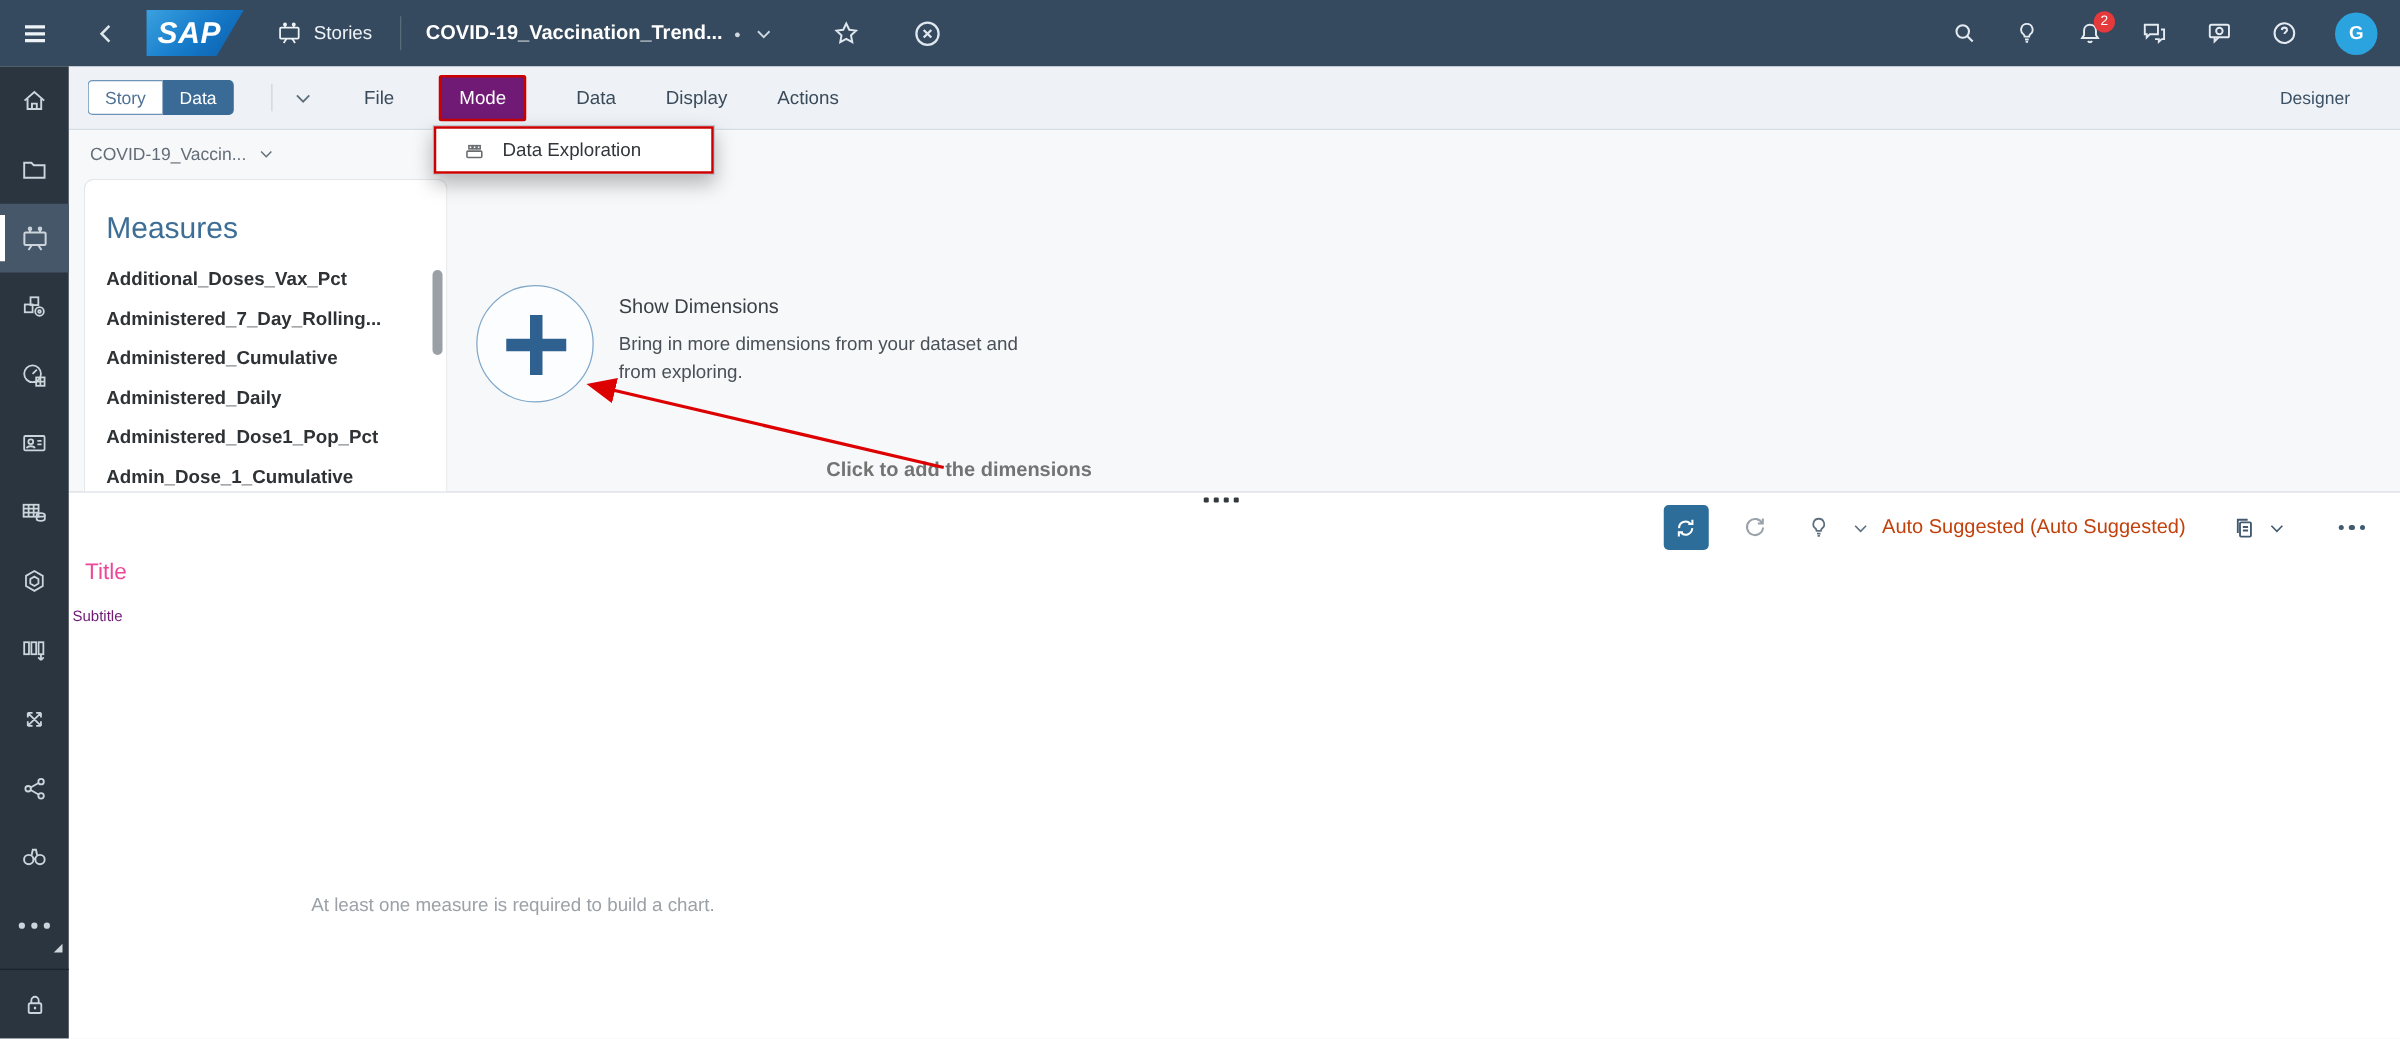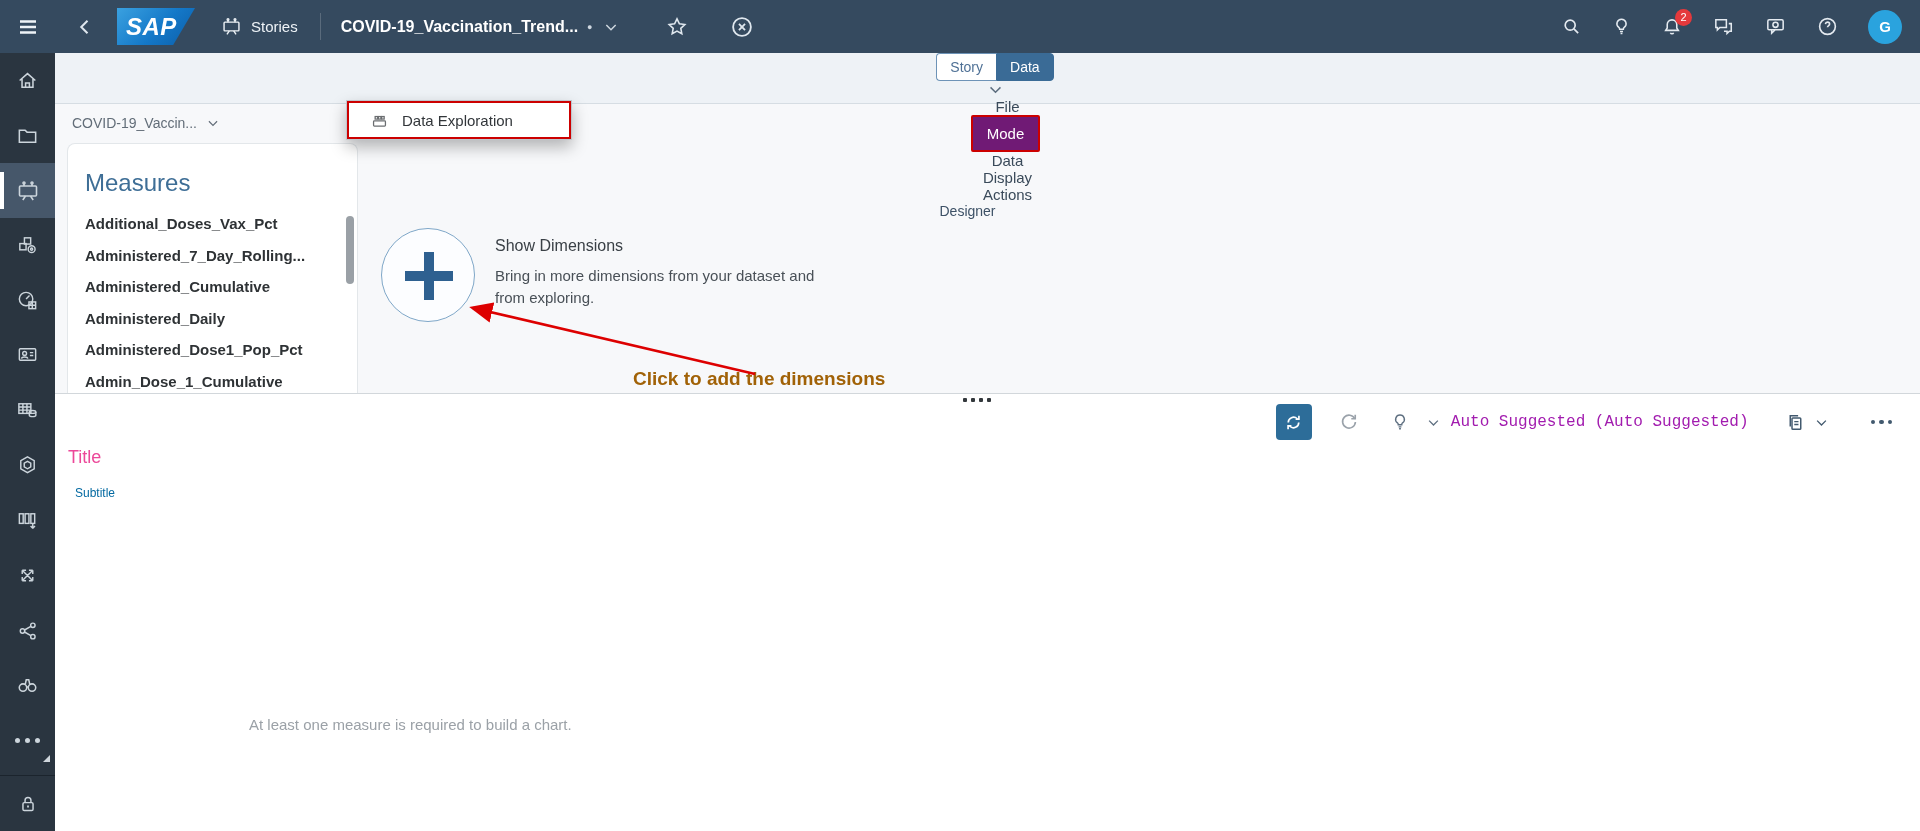--- a/index.html
+++ b/index.html
@@ -49,21 +49,21 @@
                border-color:transparent transparent #cfd6dc transparent; }
   .side-bottom { position:absolute; left:0; right:0; bottom:0; height:56px;
                border-top:1px solid #1b242d; display:flex; align-items:center;
                justify-content:center; color:#ccd5dc; cursor:pointer; }
   .dots-3 { display:flex; gap:5px; }
   .dots-3 i { width:5px; height:5px; border-radius:50%; background:#ccd5dc; }
 
   
   .menubar { position:absolute; left:55px; top:53px; width:1865px; height:51px;
              background:#eef2f6; border-bottom:1px solid #d6dde3; display:flex;
-             align-items:center; font-size:15px; color:#3a4a5a; z-index:20;flex-direction:column; }
+             align-items:center; font-size:15px; color:#3a4a5a; z-index:20; }
   .seg-tabs { display:flex; margin-left:15px; }
   .seg-tab { height:28px; padding:0 13px; display:flex; align-items:center; font-size:14px;
              border:1px solid #6d93b7; cursor:pointer; }
   .seg-tab.story { background:#fff; color:#4f7196; border-radius:4px 0 0 4px; border-right:none; }
   .seg-tab.data  { background:#3a6b96; color:#fff; border-radius:0 4px 4px 0; border-color:#3a6b96; }
   .mb-vsep { margin-left:30px; width:1px; height:22px; background:#ccd4db; }
   .mb-chevron { margin-left:16px; color:#5c6d7e; cursor:pointer; }
   .menu-item { margin-left:40px; cursor:pointer; }
   .mode-btn { margin-left:36px; background:#701a75; color:#fff; padding:8px 14px;
               border:2px solid #cc0000; border-radius:2px; cursor:pointer; }
@@ -92,44 +92,44 @@
            line-height:31.5px; white-space:nowrap; cursor:pointer; }
   .m-scroll { position:absolute; right:3px; top:72px; width:8px; height:68px;
            background:#9aa0a6; border-radius:4px; cursor:pointer; }
   .plus-circle { position:absolute; left:326px; top:124px; width:94px; height:94px;
            border-radius:50%; background:#fcfdff; border:1px solid #7fa7c8; cursor:pointer; }
   .plus-circle .ph { position:absolute; left:23px; top:42px; width:48px; height:10px; background:#2e6090; }
   .plus-circle .pv { position:absolute; left:42px; top:23px; width:10px; height:48px; background:#2e6090; }
   .esd-title { position:absolute; left:440px; top:133px; font-size:16px; color:#3a4046; }
   .esd-desc1 { position:absolute; left:440px; top:163px; font-size:15px; color:#495057; }
   .esd-desc2 { position:absolute; left:440px; top:185px; font-size:15px; color:#495057; }
-  .annot-text { position:absolute; left:578px; top:264px; font-size:19px; font-weight:bold;
-           color:#a16207; }
+  .annot-text { position:absolute; left:606px; top:264px; font-size:16px; font-weight:bold;
+           color:#737373; }
   .annot-arrow { position:absolute; left:0; top:0; width:1865px; height:289px;
            pointer-events:none; }
 
   
   .canvas { position:absolute; left:55px; top:393px; width:1865px; height:438px;
             background:#fff; border-top:1px solid #d2d7db; }
   .drag-dots { position:absolute; left:908px; top:4px; display:flex; gap:4px; cursor:pointer; }
   .drag-dots i { width:4px; height:4px; background:#33383c; border-radius:1px; }
   .chart-toolbar { position:absolute; top:9px; right:28px; height:38px; display:flex;
             align-items:center; }
   .refresh-btn { width:36px; height:36px; border-radius:4px; background:#2d6d99; color:#fff;
             display:flex; align-items:center; justify-content:center; cursor:pointer; }
   .ct-redo { margin-left:26px; color:#9aa2aa; cursor:pointer; }
   .ct-bulb { margin-left:30px; color:#5e6f80; cursor:pointer; }
   .ct-chev1 { margin-left:16px; color:#5e6f80; cursor:pointer; }
-  .auto-label { margin-left:10px; font-size:16px; color:#a21caf; cursor:pointer;font-family:Liberation Mono, monospace; }
+  .auto-label { margin-left:10px; font-size:16px; color:#c2410c; cursor:pointer; }
   .ct-copy { margin-left:36px; color:#42596e; cursor:pointer; }
   .ct-chev2 { margin-left:8px; color:#42596e; cursor:pointer; }
   .ct-more { margin-left:42px; display:flex; gap:4px; cursor:pointer; }
   .ct-more i { width:4.5px; height:4.5px; border-radius:50%; background:#42596e; }
   .chart-title { position:absolute; left:13px; top:53px; font-size:18px; color:#ec4899; cursor:text; }
-  .chart-subtitle { position:absolute; left:20px; top:92px; font-size:12px; color:#0369a1; cursor:text; }
+  .chart-subtitle { position:absolute; left:3px; top:92px; font-size:12px; color:#701a75; cursor:text; }
   .empty-msg { position:absolute; left:194px; top:322px; font-size:15px; color:#9ba1a7; }
 </style>
 </head>
 <body>
 
 <div class="screen">
 
   <div class="topbar">
     <div class="hamburger-wrap">
       <svg class="ic" width="24" height="24" viewBox="0 0 24 24" fill="none" stroke="currentColor" stroke-width="2.6">

